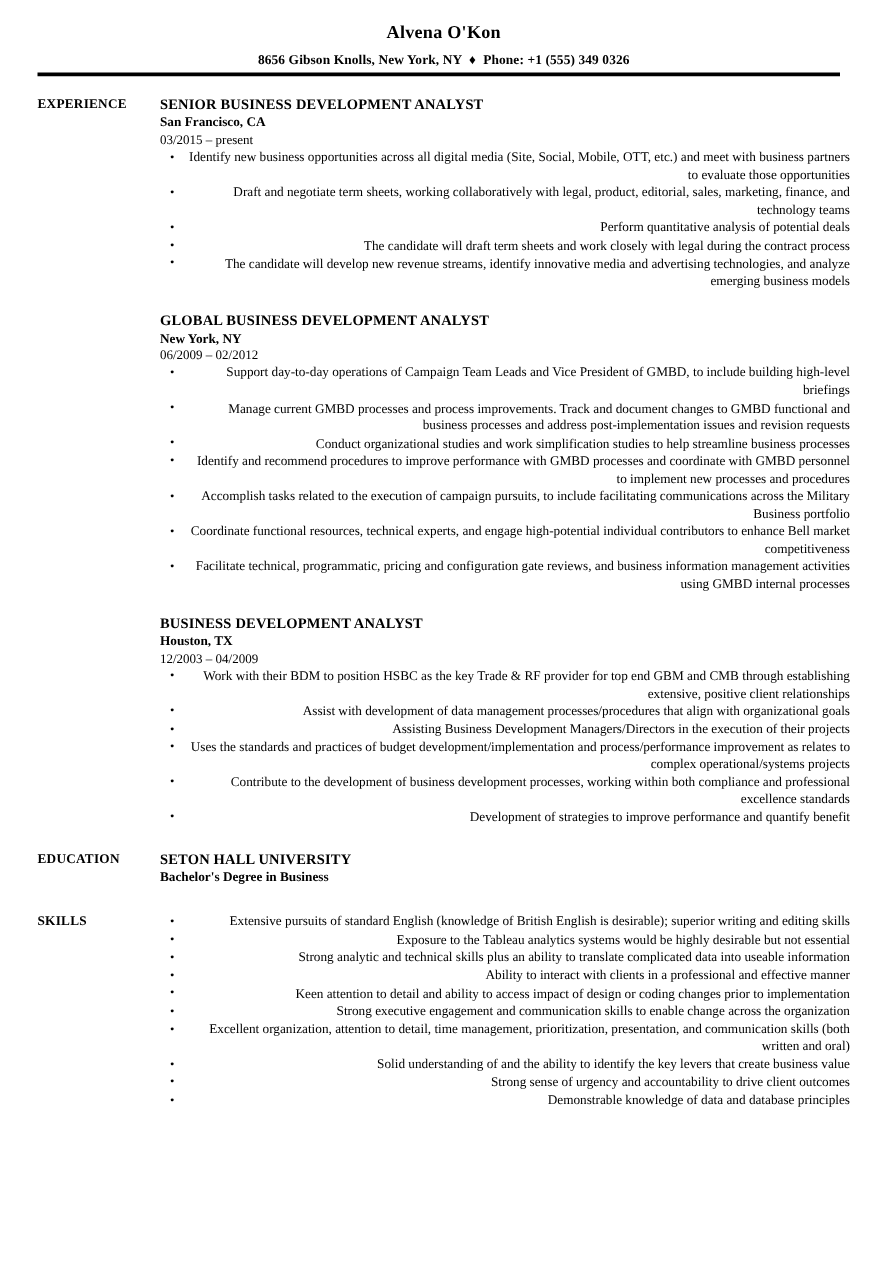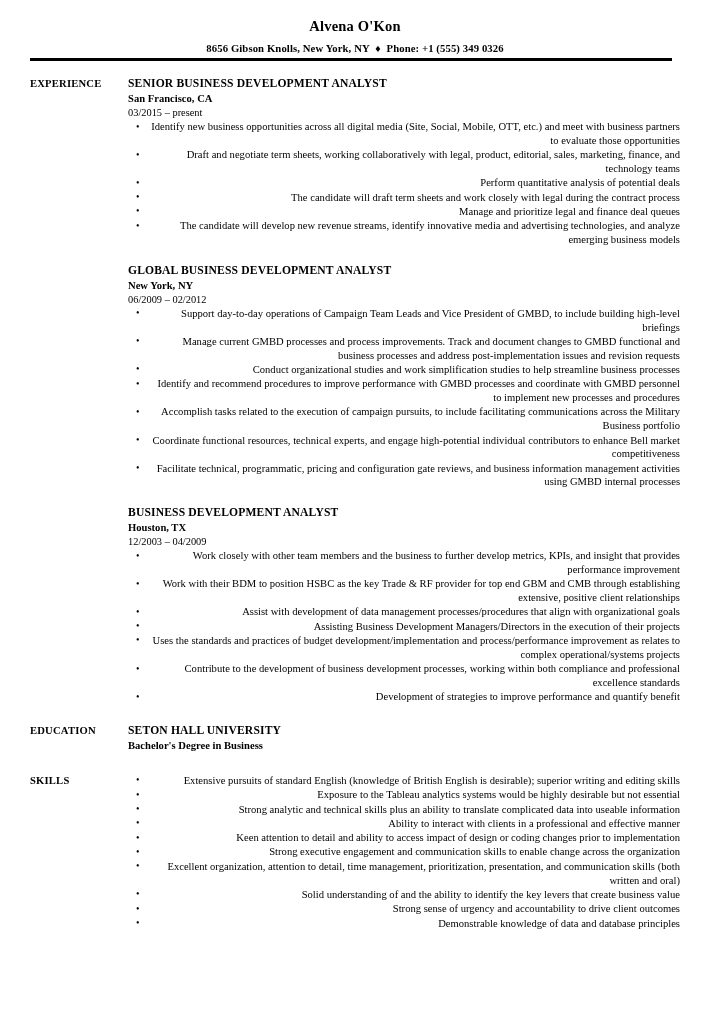--- a/index.html
+++ b/index.html
@@ -157,21 +157,20 @@
 
       <div class="job">
         <div class="job-title">SENIOR BUSINESS DEVELOPMENT ANALYST</div>
         <div class="job-location">San Francisco, CA</div>
         <div class="job-dates">03/2015 – present</div>
         <ul class="bullets">
           <li>Identify new business opportunities across all digital media (Site, Social, Mobile, OTT, etc.) and meet with business partners to evaluate those opportunities</li>
           <li>Draft and negotiate term sheets, working collaboratively with legal, product, editorial, sales, marketing, finance, and technology teams</li>
           <li>Perform quantitative analysis of potential deals</li>
           <li>The candidate will draft term sheets and work closely with legal during the contract process</li>
-          <li>Manage and prioritize legal and finance deal queues</li>
           <li>The candidate will develop new revenue streams, identify innovative media and advertising technologies, and analyze emerging business models</li>
         </ul>
       </div>
 
       <div class="job">
         <div class="job-title">GLOBAL BUSINESS DEVELOPMENT ANALYST</div>
         <div class="job-location">New York, NY</div>
         <div class="job-dates">06/2009 – 02/2012</div>
         <ul class="bullets">
           <li>Support day-to-day operations of Campaign Team Leads and Vice President of GMBD, to include building high-level briefings</li>
@@ -182,21 +181,20 @@
           <li>Coordinate functional resources, technical experts, and engage high-potential individual contributors to enhance Bell market competitiveness</li>
           <li>Facilitate technical, programmatic, pricing and configuration gate reviews, and business information management activities using GMBD internal processes</li>
         </ul>
       </div>
 
       <div class="job">
         <div class="job-title">BUSINESS DEVELOPMENT ANALYST</div>
         <div class="job-location">Houston, TX</div>
         <div class="job-dates">12/2003 – 04/2009</div>
         <ul class="bullets">
-          <li>Work closely with other team members and the business to further develop metrics, KPIs, and insight that provides performance improvement</li>
           <li>Work with their BDM to position HSBC as the key Trade &amp; RF provider for top end GBM and CMB through establishing extensive, positive client relationships</li>
           <li>Assist with development of data management processes/procedures that align with organizational goals</li>
           <li>Assisting Business Development Managers/Directors in the execution of their projects</li>
           <li>Uses the standards and practices of budget development/implementation and process/performance improvement as relates to complex operational/systems projects</li>
           <li>Contribute to the development of business development processes, working within both compliance and professional excellence standards</li>
           <li>Development of strategies to improve performance and quantify benefit</li>
         </ul>
       </div>
 
     </div>

